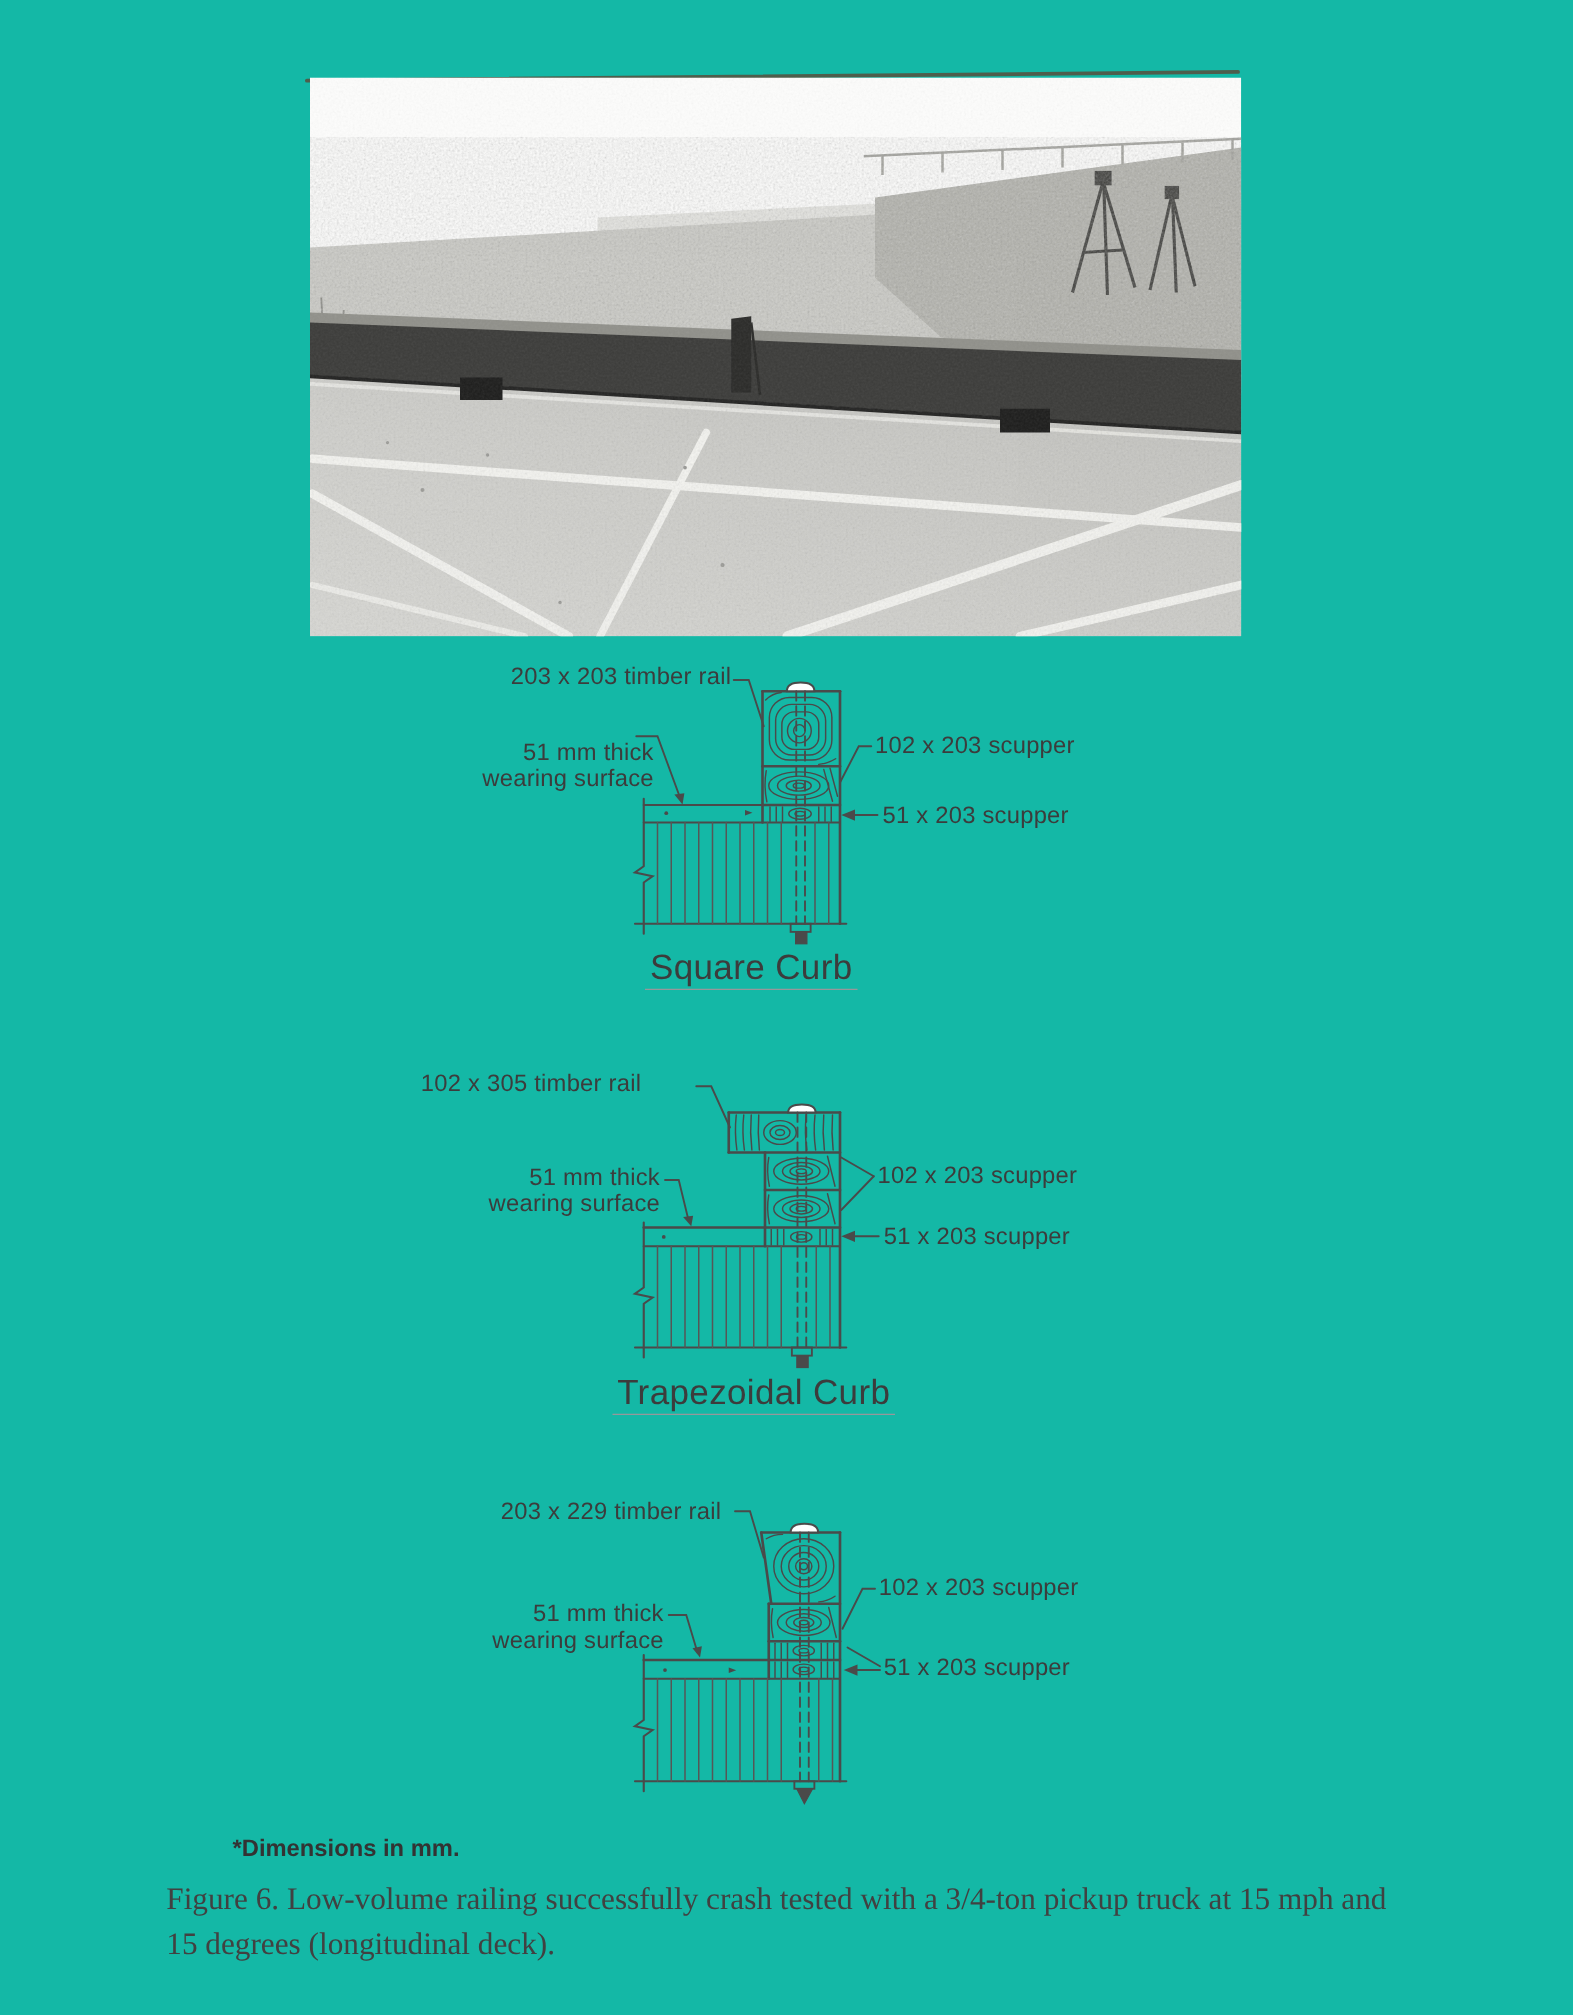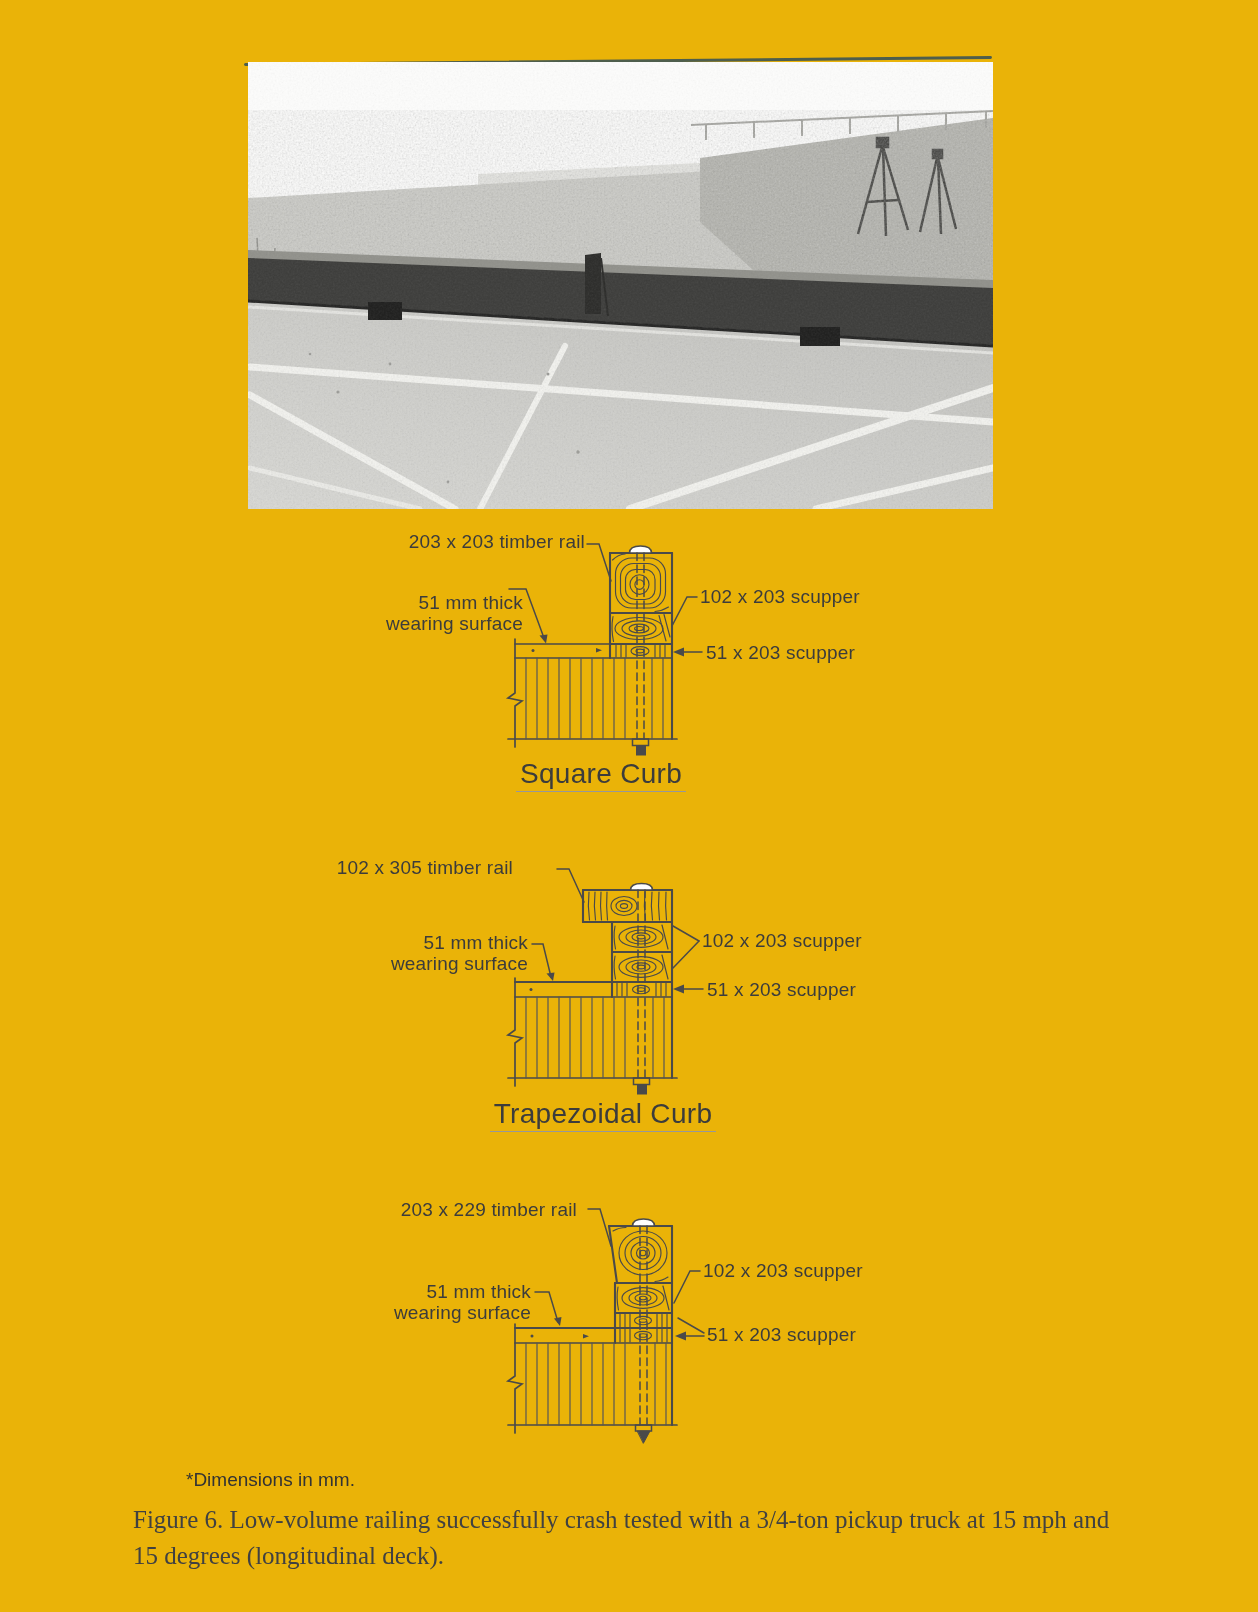--- a/index.html
+++ b/index.html
@@ -1,29 +1,29 @@
 <!DOCTYPE html>
 <html><head>
 <meta charset="utf-8">
 <style>
   html,body{margin:0;padding:0;background:#f4f4f4;}
   .page{
     position:relative;width:1258px;height:1612px;margin:0 auto;
-    background:#eab308;overflow:hidden;
+    background:#14b8a6;overflow:hidden;
     font-family:"Liberation Sans","DejaVu Sans",sans-serif;color:#3a3a3a;
   }
   .abs{position:absolute;}
   .scanline{height:3px;background:#4e5e4c;transform:rotate(-0.53deg);transform-origin:left center;border-radius:2px;}
   .photo{left:248px;top:62px;width:745px;height:447px;}
   .art{left:0;top:0;width:1258px;height:1612px;pointer-events:none;}
   .dlabel{font-size:19px;line-height:21px;white-space:nowrap;color:#3c3c3c;letter-spacing:0.2px;text-align:right;}
   .ra{text-align:right;}
   .dtitle{font-size:28px;line-height:28px;text-align:center;color:#3c3c3c;letter-spacing:0.3px;}
   .dtitle span{display:inline-block;border-bottom:1.6px solid #97979a;padding:0 4px 3px 4px;}
-  .footnote{font-size:19px;font-weight:400;color:#333;}
+  .footnote{font-size:19px;font-weight:700;color:#333;}
   .caption{font-family:"Liberation Serif","DejaVu Serif",serif;font-size:25px;line-height:36px;color:#414141;white-space:nowrap;}
 </style>
 </head>
 <body>
 
 <div class="page">
 
   <div class="abs scanline" style="left:244px;top:63px;width:748px;"></div>
 
   <figure class="abs photo" style="margin:0">

